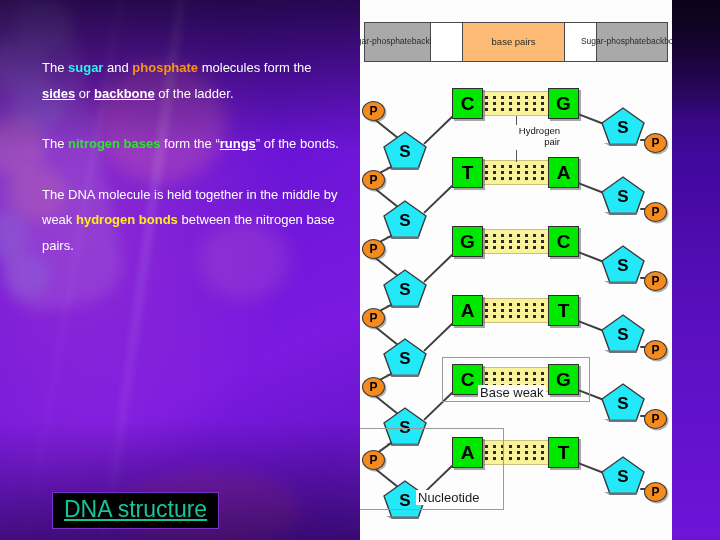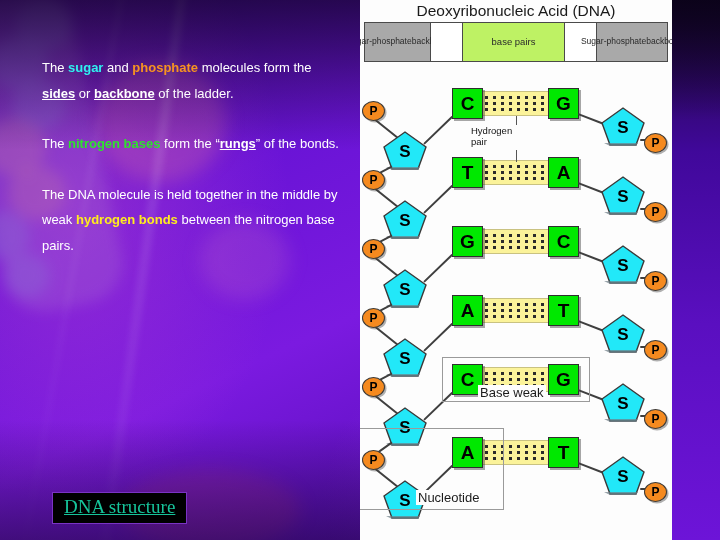--- a/index.html
+++ b/index.html
@@ -96,23 +96,23 @@
   .kw-ul { font-weight: bold; text-decoration: underline; }
   .link-box {
     position: absolute;
     left: 52px; top: 492px;
     background: #000000;
     border: 1px solid #7a33c4;
     padding: 3px 11px 5px 11px;
   }
   .link-box a {
     color: #16c49a;
-    font-size: 19px;
+    font-size: 23px;
     text-decoration: underline;
-    font-family: Liberation Serif, serif;
+    font-family: Liberation Sans, sans-serif;
     margin-top: 19px;
   }
   
   .panel {
     position: absolute;
     left: 360px; top: 0;
     width: 312px; height: 540px;
     background: #fdfdfd;
     overflow: hidden;
   }
@@ -150,21 +150,21 @@
     align-items: center;
     justify-content: center;
     text-align: center;
     font-size: 8.5px;
     line-height: 9.5px;
     color: #2a2a2a;
     font-family: "Liberation Sans", sans-serif;
   }
   .hdr-cell:last-child { border-right: none; }
   .hdr-cell.dark { background: #a9a9a9; }
-  .hdr-cell.light { background: #bef264; font-size: 9.5px; }
+  .hdr-cell.light { background: #fdba74; font-size: 9.5px; }
   .hdr-cell.blank { background: #ffffff; }
   .rungs { position: absolute; left: 0; top: 0; width: 312px; height: 540px; }
   
   .base {
     position: absolute;
     width: 31px; height: 31px;
     background: #00e800;
     border: 1.4px solid #2f2f2f;
     box-sizing: border-box;
     color: #000;
@@ -231,21 +231,21 @@
   }
   .bond-line {
     position: absolute;
     background: #3f3f3f;
     height: 2.4px;
     transform-origin: left center;
     border-radius: 2px;
   }
   .hb-label {
     position: absolute;
-    text-align: left;
+    text-align: right;
     font-size: 9.5px;
     line-height: 11px;
     color: #111;
     font-family: "Liberation Sans", sans-serif;
   }
   .hb-tick {
     position: absolute;
     width: 1.4px;
     background: #555;
   }
@@ -295,21 +295,20 @@
     <p class="para"><span>The </span><span class="kw-nitro">nitrogen bases</span><span> form the “</span><span class="kw-ul">rungs</span><span>” of the bonds.</span></p>
 
     <p class="para"><span>The DNA molecule is held together in the middle by weak </span><span class="kw-hbond">hydrogen bonds</span><span> between the nitrogen base pairs.</span></p>
   </div>
 
   <div class="link-box">
     <a href="#">DNA structure</a>
   </div>
 
   <div class="panel">
-    <div class="panel-hdr-title">Deoxyribonucleic Acid (DNA)</div>
     <div class="hdr-bar" id="hdr-bar">
         <div class="hdr-cell dark" style="width: 66px;">
           <div>Sugar-</div>
           <div>phosphate</div>
           <div>backbone</div>
         </div>
         <div class="hdr-cell blank" style="width: 32px;">
           <div></div>
         </div>
         <div class="hdr-cell light" style="width: 104px;">

